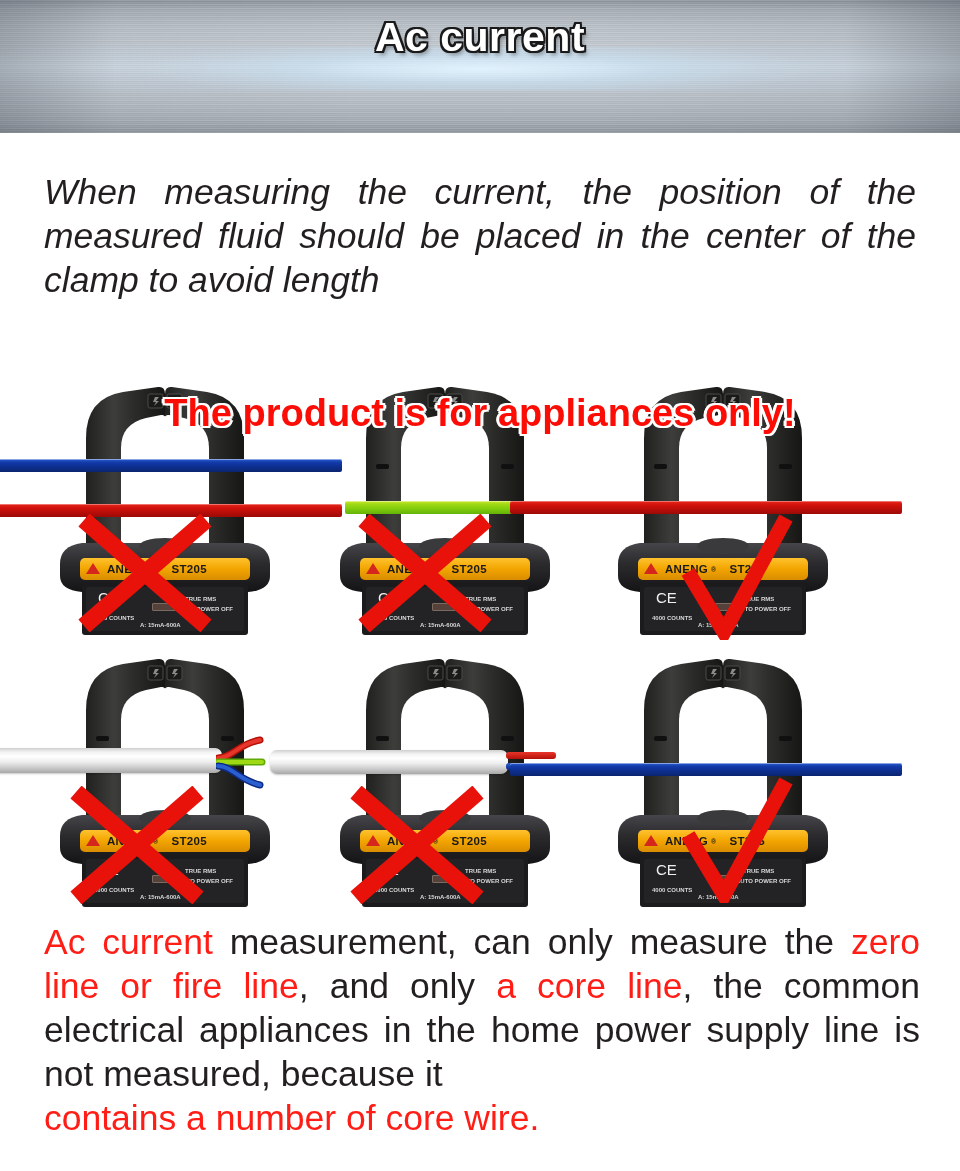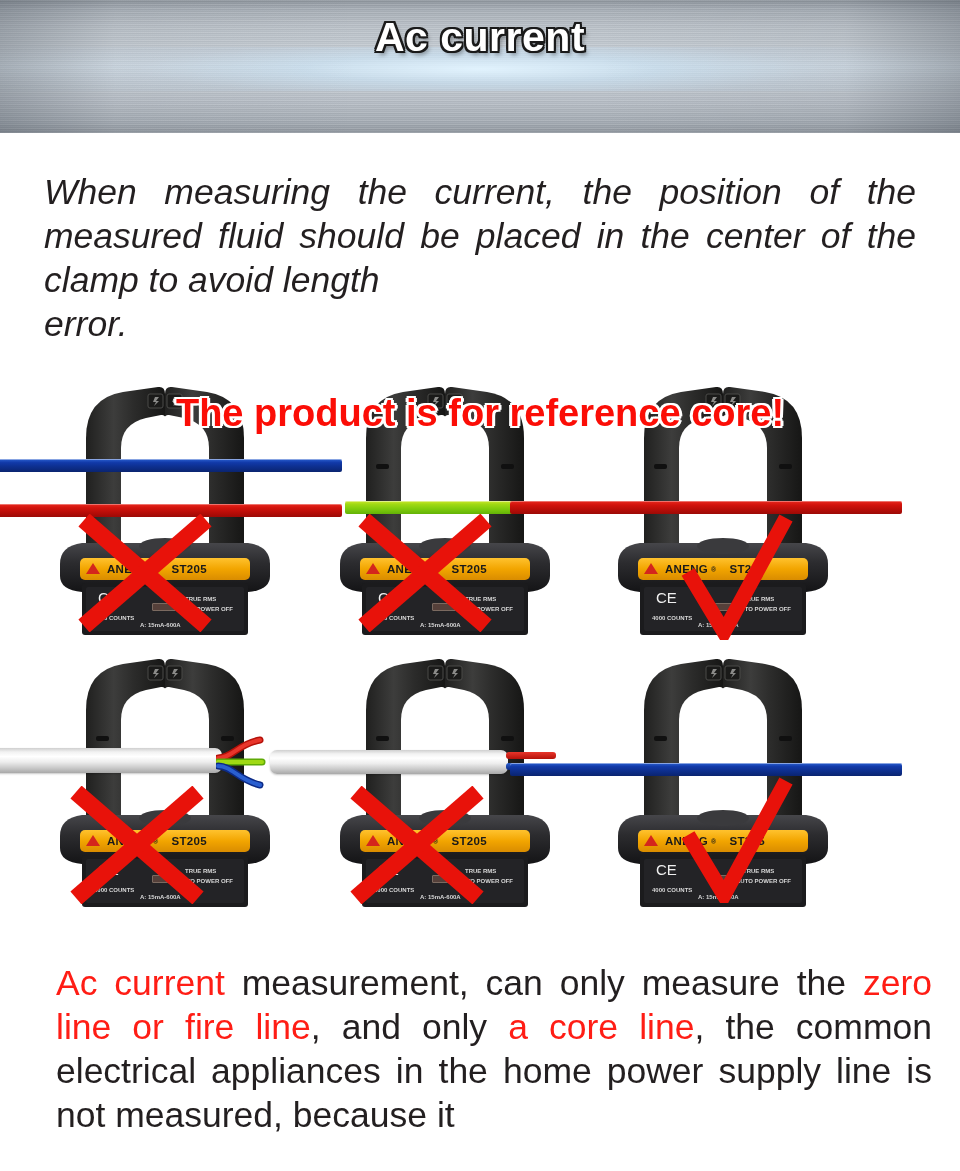--- a/index.html
+++ b/index.html
@@ -92,21 +92,21 @@
     line-height: 44px;
     text-align: justify;
     text-justify: inter-word;
   }
   #top-para {
     left: 44px; top: 170px; width: 872px; font-style: italic;
   }
   #top-para .last { display: block; text-align: left; }
 
   #bottom-para {
-    left: 56px; top: 920px; width: 876px; margin-top: 41px;
+    left: 44px; top: 920px; width: 876px;
   }
   #bottom-para .last { display: block; text-align: left; }
   .hl { color: #ff1d15; }
 
   
   .grid {
     position: absolute;
     left: 0; top: 368px;
     width: 960px; height: 540px;
   }
@@ -191,21 +191,20 @@
   <div class="vig"></div>
   <div class="banner-title">
     <span>Ac current</span>
   </div>
 </div>
 
 <div class="para" id="top-para">
   <span>When measuring the current, the position</span>
   <span>of the measured fluid should be placed in</span>
   <span>the center of the clamp to avoid length</span>
-  <span class="last">error.</span>
 </div>
 
 <div class="grid">
 
   <div class="cell c0 r0">
     <div class="meter">
       <svg width="290" height="268" viewBox="0 0 290 268">
         <defs>
           <linearGradient id="jawg1" x1="0" y1="0" x2="1" y2="0">
             <stop offset="0" stop-color="#20201f"></stop>
@@ -470,17 +469,17 @@
         <span style="position:absolute;left:62px;top:13px;width:22px;height:6px;background:#55403a;border-radius:1px;border:1px solid #7b6a60;"></span>
       </div>
     </div>
     <div class="wire blue" style="left:-68px; top:123px; width:392px; height:13px;"></div>
     <svg class="mark" style="left:100px; top:133px; z-index:30;" width="120" height="130" viewBox="0 0 120 130">
       <path d="M10 62 L46 122 L108 8" stroke="#e8120a" stroke-width="15" fill="none" stroke-linecap="butt" stroke-linejoin="miter"></path>
     </svg>
   </div>
 </div>
 
-<div id="reference-only">The product is for reference core!</div>
+<div id="reference-only">The product is for appliances only!</div>
 
 <div class="para" id="bottom-para">
-  <span class="hl">Ac current</span><span> measurement, can only measure the </span><span class="hl">zero line or fire line</span><span>, and only </span><span class="hl">a core line</span><span>, the common electrical appliances in the home power supply line is not measured, because it </span>
+  <span class="hl">Ac current</span><span> measurement, can only measure the </span><span class="hl">zero line or fire line</span><span>, and only </span><span class="hl">a core line</span><span>, the common electrical appliances in the home power supply line is not measured, because it </span><span class="hl last">contains a number of core wire.</span>
 </div>
 
 </body></html>

